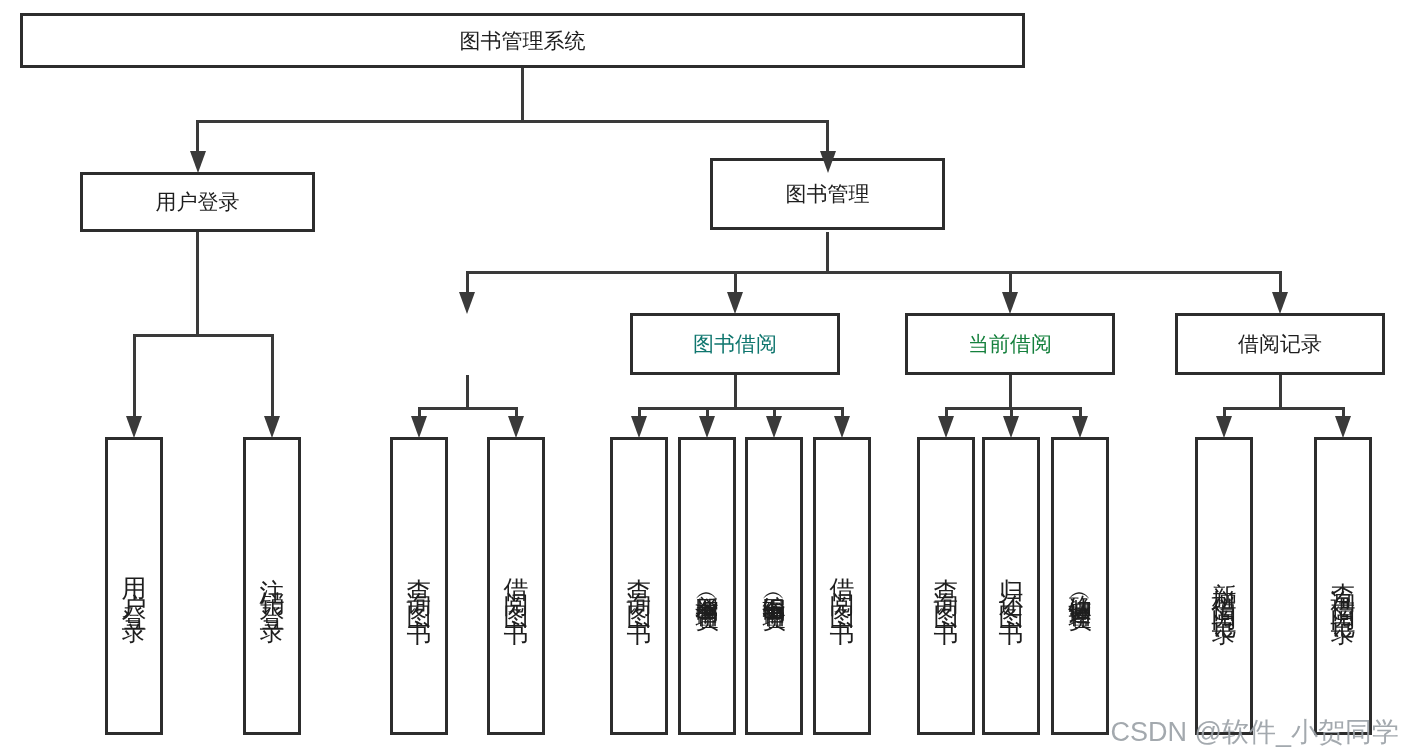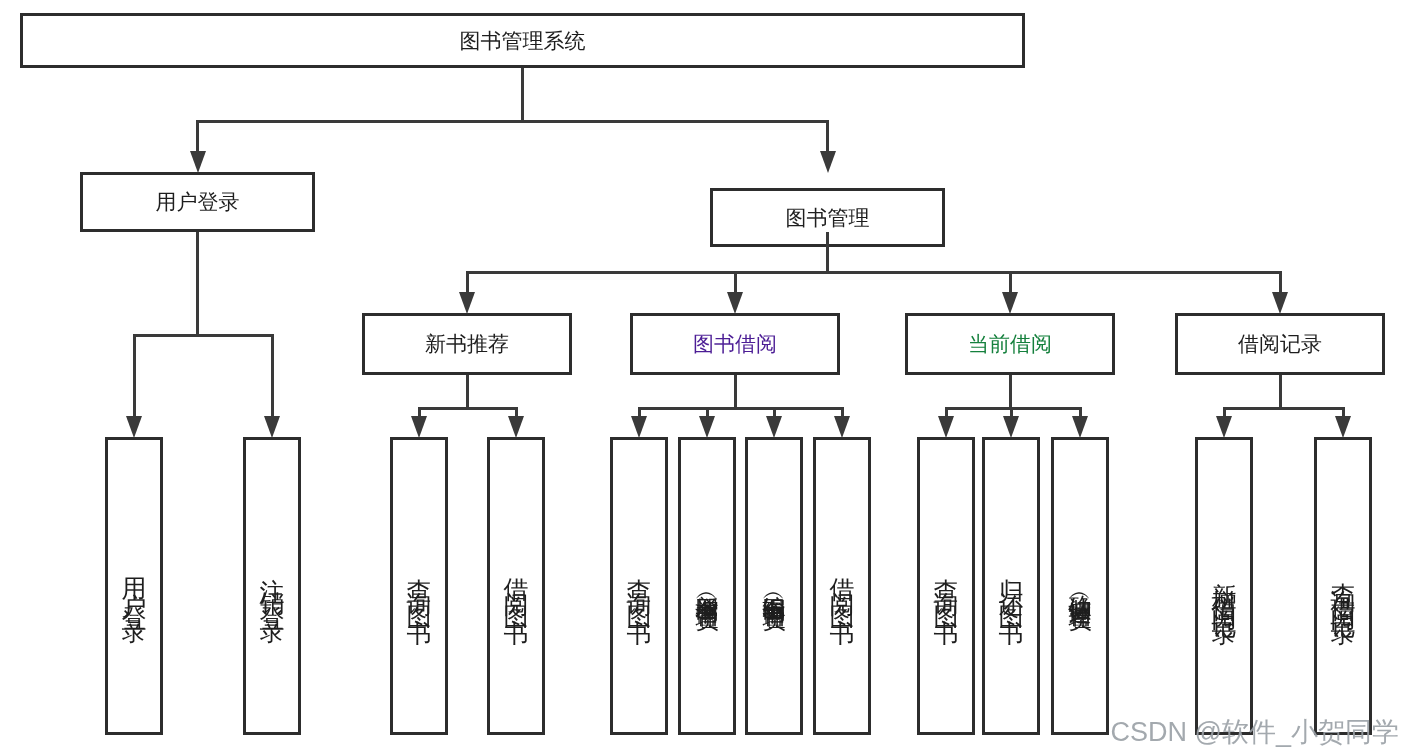--- a/index.html
+++ b/index.html
@@ -55,28 +55,25 @@
 <body>
 
 <div id="canvas">
   <div class="watermark" style="color: rgb(154, 160, 166);">CSDN @软件_小贺同学</div>
 <div class="node h" style="left: 20px; top: 13px; width: 1005px; height: 55px; border-color: rgb(45, 45, 45); background: rgb(255, 255, 255);">
       <span class="lbl" style="color: rgb(30, 30, 30);">图书管理系统</span>
     </div>
     <div class="node h" style="left: 80px; top: 172px; width: 235px; height: 60px; border-color: rgb(45, 45, 45); background: rgb(255, 255, 255);">
       <span class="lbl" style="color: rgb(30, 30, 30);">用户登录</span>
     </div>
-    <div class="node h" style="left: 710px; top: 188px; width: 235px; height: 59px; border-color: rgb(45, 45, 45); background: rgb(255, 255, 255);">
+    <div class="node h" style="left: 710px; top: 158px; width: 235px; height: 72px; border-color: rgb(45, 45, 45); background: rgb(255, 255, 255);">
       <span class="lbl" style="color: rgb(30, 30, 30);">图书管理</span>
     </div>
-    <div class="node h" style="left: 362px; top: 313px; width: 210px; height: 62px; border-color: rgb(45, 45, 45); background: rgb(255, 255, 255);">
-      <span class="lbl" style="color: rgb(30, 30, 30);">新书推荐</span>
-    </div>
     <div class="node h" style="left: 630px; top: 313px; width: 210px; height: 62px; border-color: rgb(45, 45, 45); background: rgb(255, 255, 255);">
-      <span class="lbl" style="color: #4c1d95;">图书借阅</span>
+      <span class="lbl" style="color: #0f766e;">图书借阅</span>
     </div>
     <div class="node h" style="left: 905px; top: 313px; width: 210px; height: 62px; border-color: rgb(45, 45, 45); background: rgb(255, 255, 255);">
       <span class="lbl" style="color: #15803d;">当前借阅</span>
     </div>
     <div class="node h" style="left: 1175px; top: 313px; width: 210px; height: 62px; border-color: rgb(45, 45, 45); background: rgb(255, 255, 255);">
       <span class="lbl" style="color: rgb(30, 30, 30);">借阅记录</span>
     </div>
     <div class="node v" style="left: 105px; top: 437px; width: 58px; height: 298px; border-color: rgb(45, 45, 45); background: rgb(255, 255, 255);">
       <span class="lbl sp-wide" style="color: rgb(30, 30, 30);">用户登录</span>
     </div>

